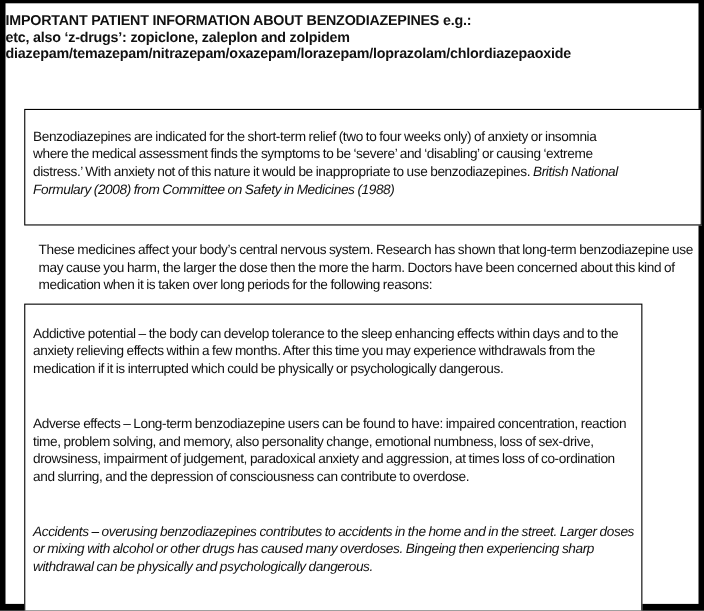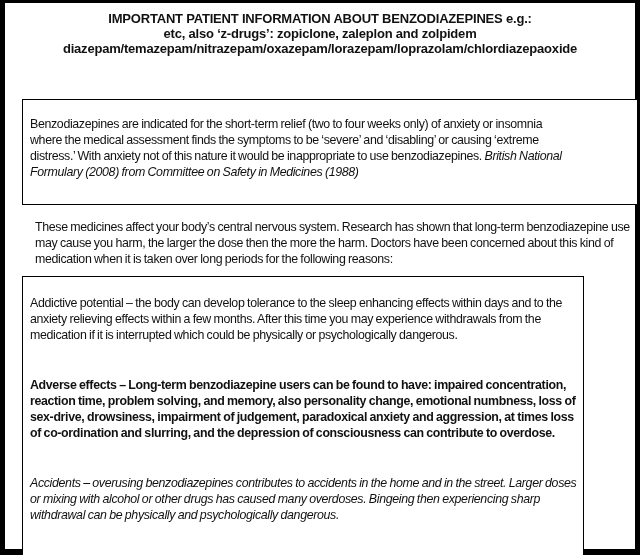--- a/index.html
+++ b/index.html
@@ -21,21 +21,20 @@
       top: 3px;
       width: 630px;
       height: 546px;
       background: #fff;
     }
     .title {
       position: absolute;
       left: 0;
       top: 8px;
       width: 630px;
-      text-align: center;
       font-weight: bold;
       font-size: 13px;
       line-height: 15px;
       letter-spacing: -0.2px;
     }
     .title div { white-space: nowrap; }
     .para {
       position: absolute;
       font-size: 12.4px;
       line-height: 16px;
@@ -84,21 +83,21 @@
     .box2 .item {
       position: absolute;
       left: 7px;
       width: 548px;
       font-size: 12.4px;
       line-height: 16px;
       letter-spacing: -0.35px;
       word-spacing: -0.5px;
     }
     .item1 { top: 18px; }
-    .item2 { top: 100px; font-weight: bold; }
+    .item2 { top: 100px; }
     .item3 { top: 198px; font-style: italic; }
   </style>
 </head>
 <body>
 
 <div class="page">
   <div class="title">
     <div>IMPORTANT PATIENT INFORMATION ABOUT BENZODIAZEPINES e.g.:</div>
     <div>etc, also ‘z-drugs’: zopiclone, zaleplon and zolpidem</div>
     <div>diazepam/temazepam/nitrazepam/oxazepam/lorazepam/loprazolam/chlordiazepaoxide</div>

